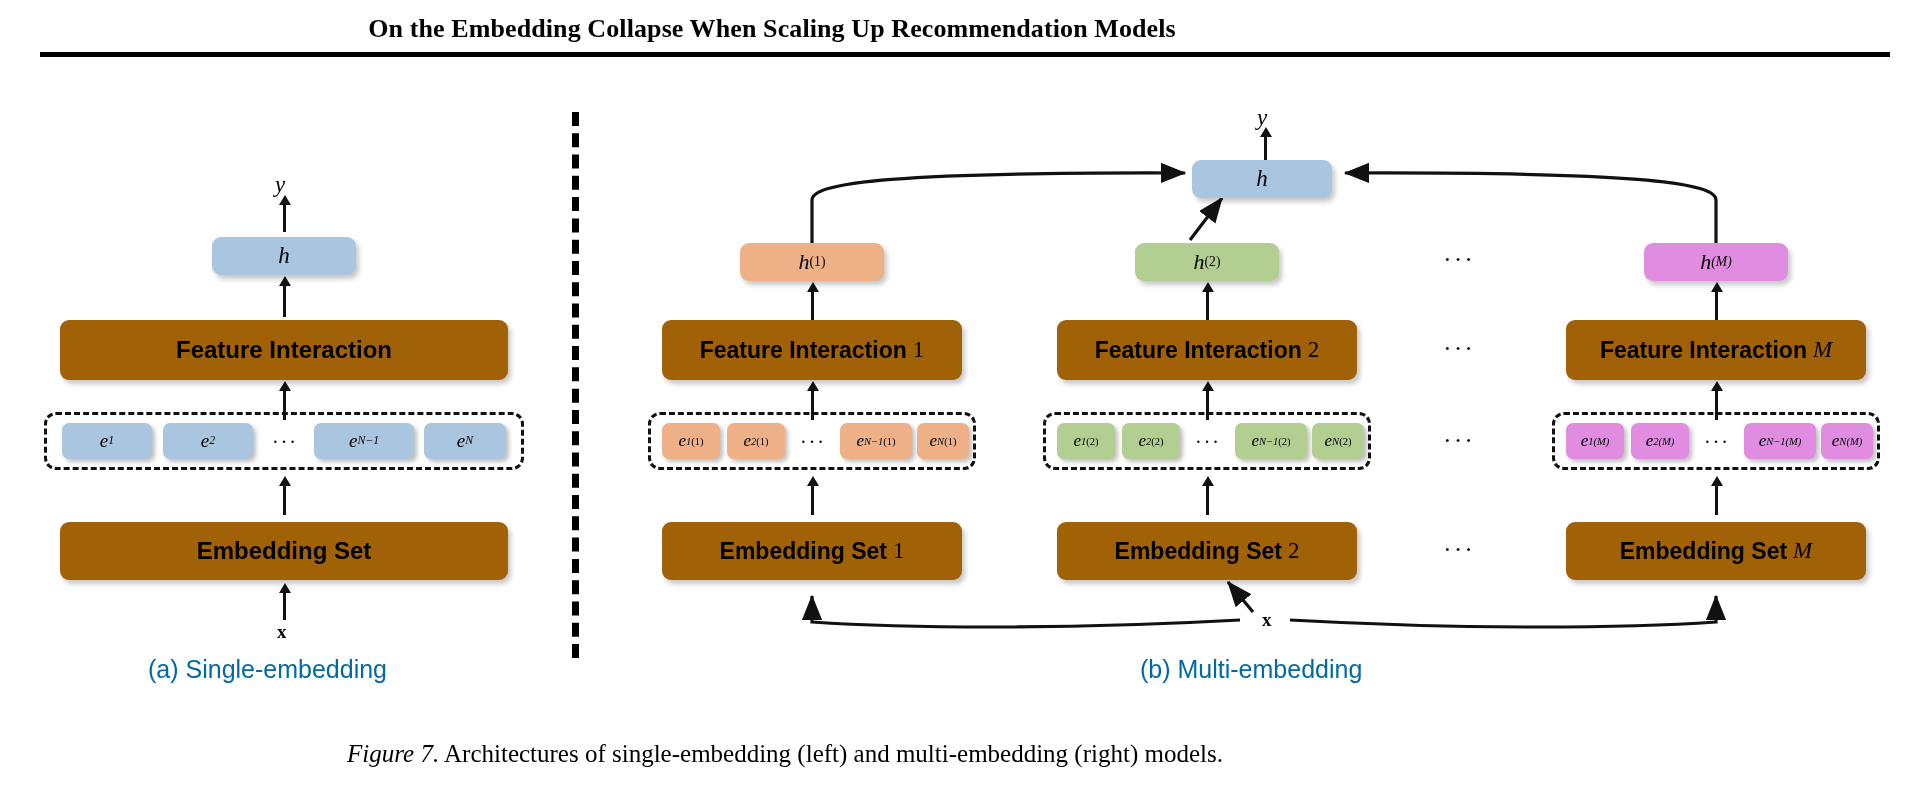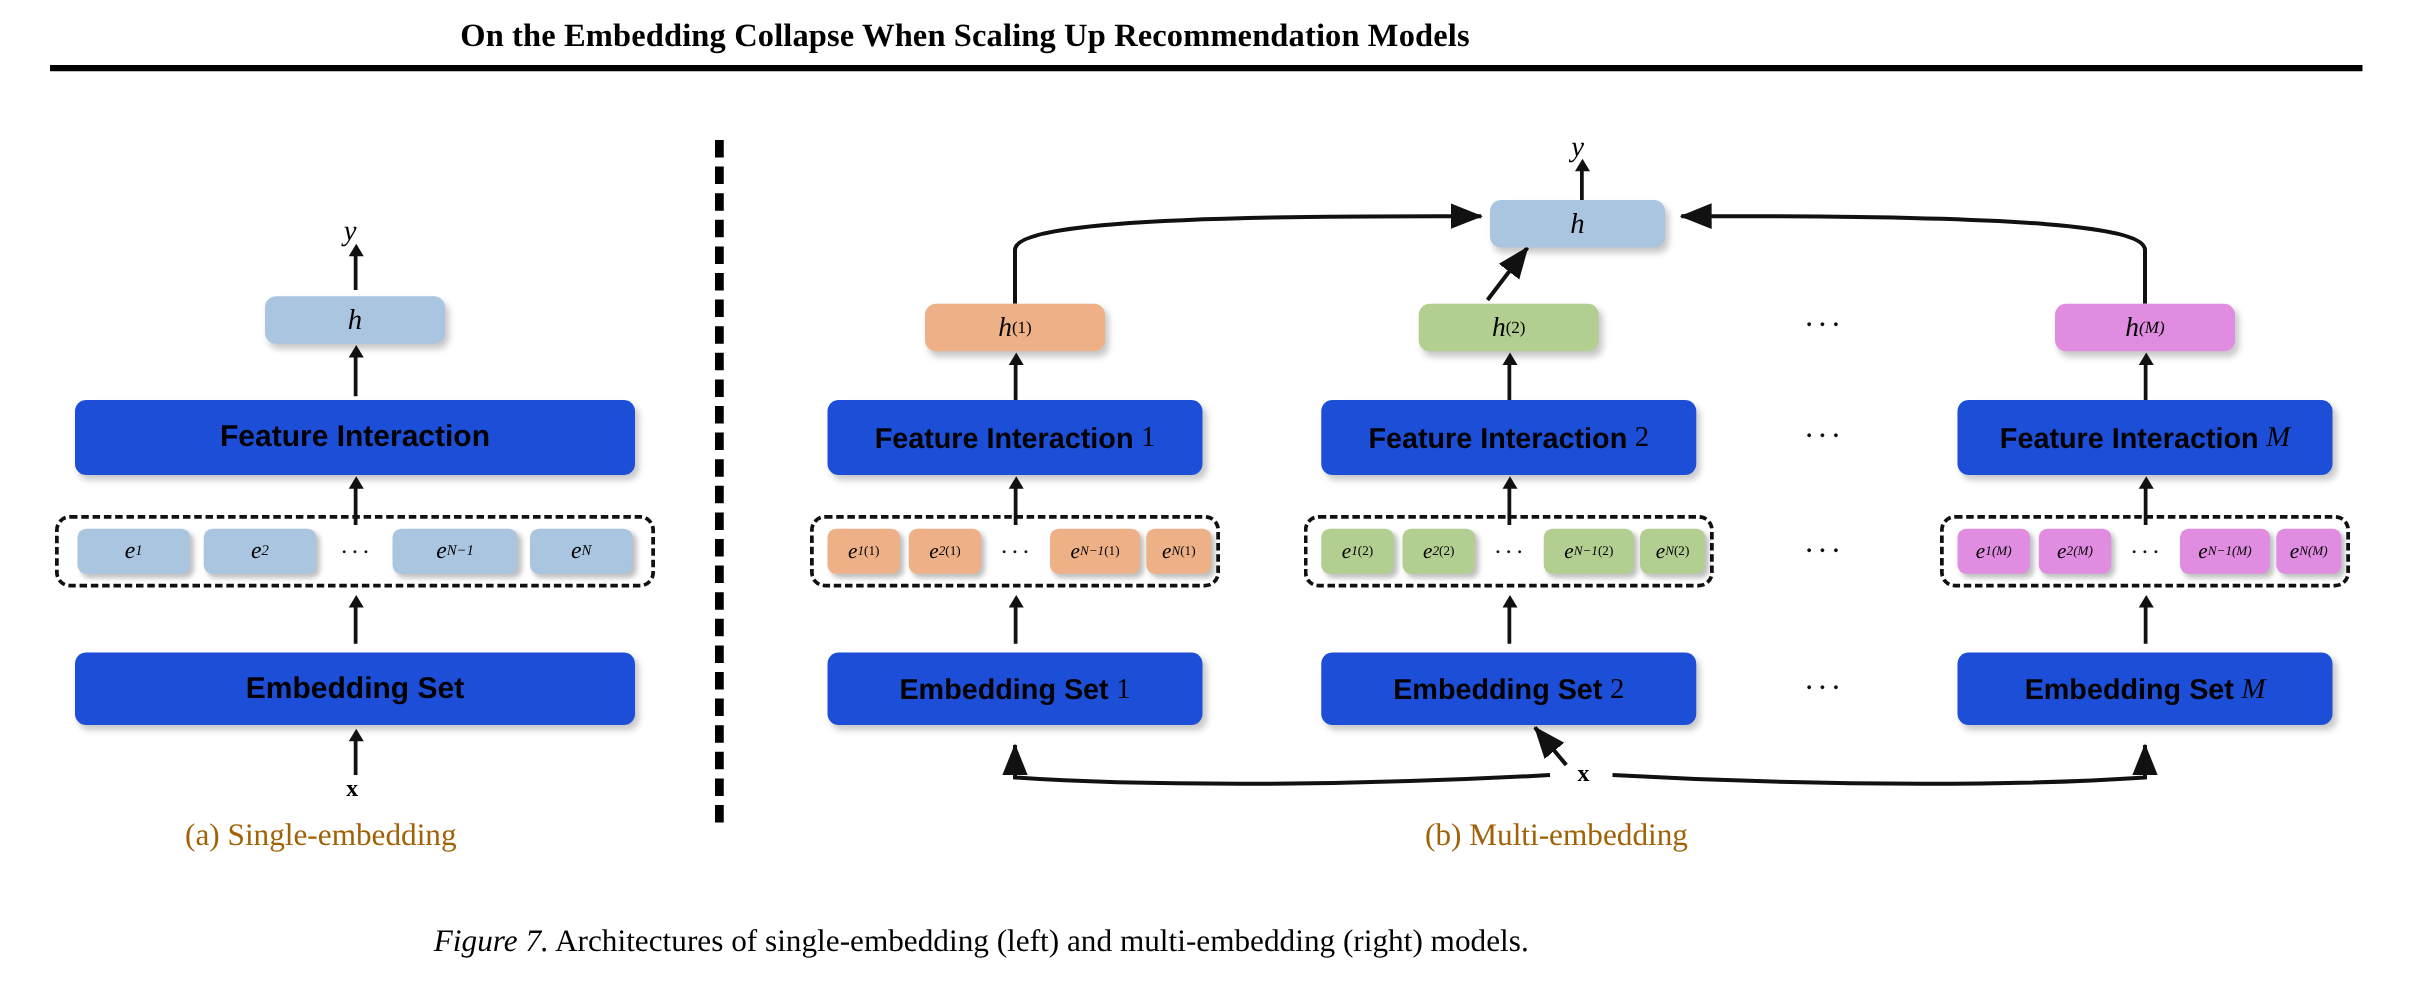--- a/index.html
+++ b/index.html
@@ -22,21 +22,21 @@
 
   
   .box{
     position:absolute;box-sizing:border-box;
     display:flex;align-items:center;justify-content:center;
     border-radius:9px;
     box-shadow:3px 4px 5px rgba(0,0,0,.22);
     font-family:"Liberation Sans", sans-serif;
     font-weight:bold;color:#000;white-space:nowrap;
   }
-  .gray{background:#1d4ed8;}
+  .gray{background:#a16207;}
   .blue{background:#a9c5e0;}
   .orange{background:#eeb086;}
   .green{background:#b2ce90;}
   .magenta{background:#e08ce0;}
 
   .mathbox{ 
     font-family:"Liberation Serif", serif;font-weight:normal;font-style:italic;
   }
   .embox{
     border-radius:7px;font-size:19px;
@@ -62,21 +62,21 @@
     position:absolute;font-family:"Liberation Serif", serif;font-size:26px;
     color:#111;letter-spacing:2px;line-height:1;
   }
   .dots-sm{font-size:20px;}
 
   
   .lbl{position:absolute;font-family:"Liberation Serif", serif;color:#000;white-space:nowrap;}
   .lbl-y{font-style:italic;font-size:23px;}
   .lbl-x{font-weight:bold;font-size:19px;}
   .subcap{
-    position:absolute;font-family:Liberation Serif, serif;font-size:25px;color:#a16207;
+    position:absolute;font-family:Liberation Sans, sans-serif;font-size:25px;color:#0369a1;
     white-space:nowrap;
   }
 
   
   #panel-divider{
     position:absolute;left:572px;top:112px;width:0;height:546px;
     border-left:7px dashed #000;
   }
 
   

